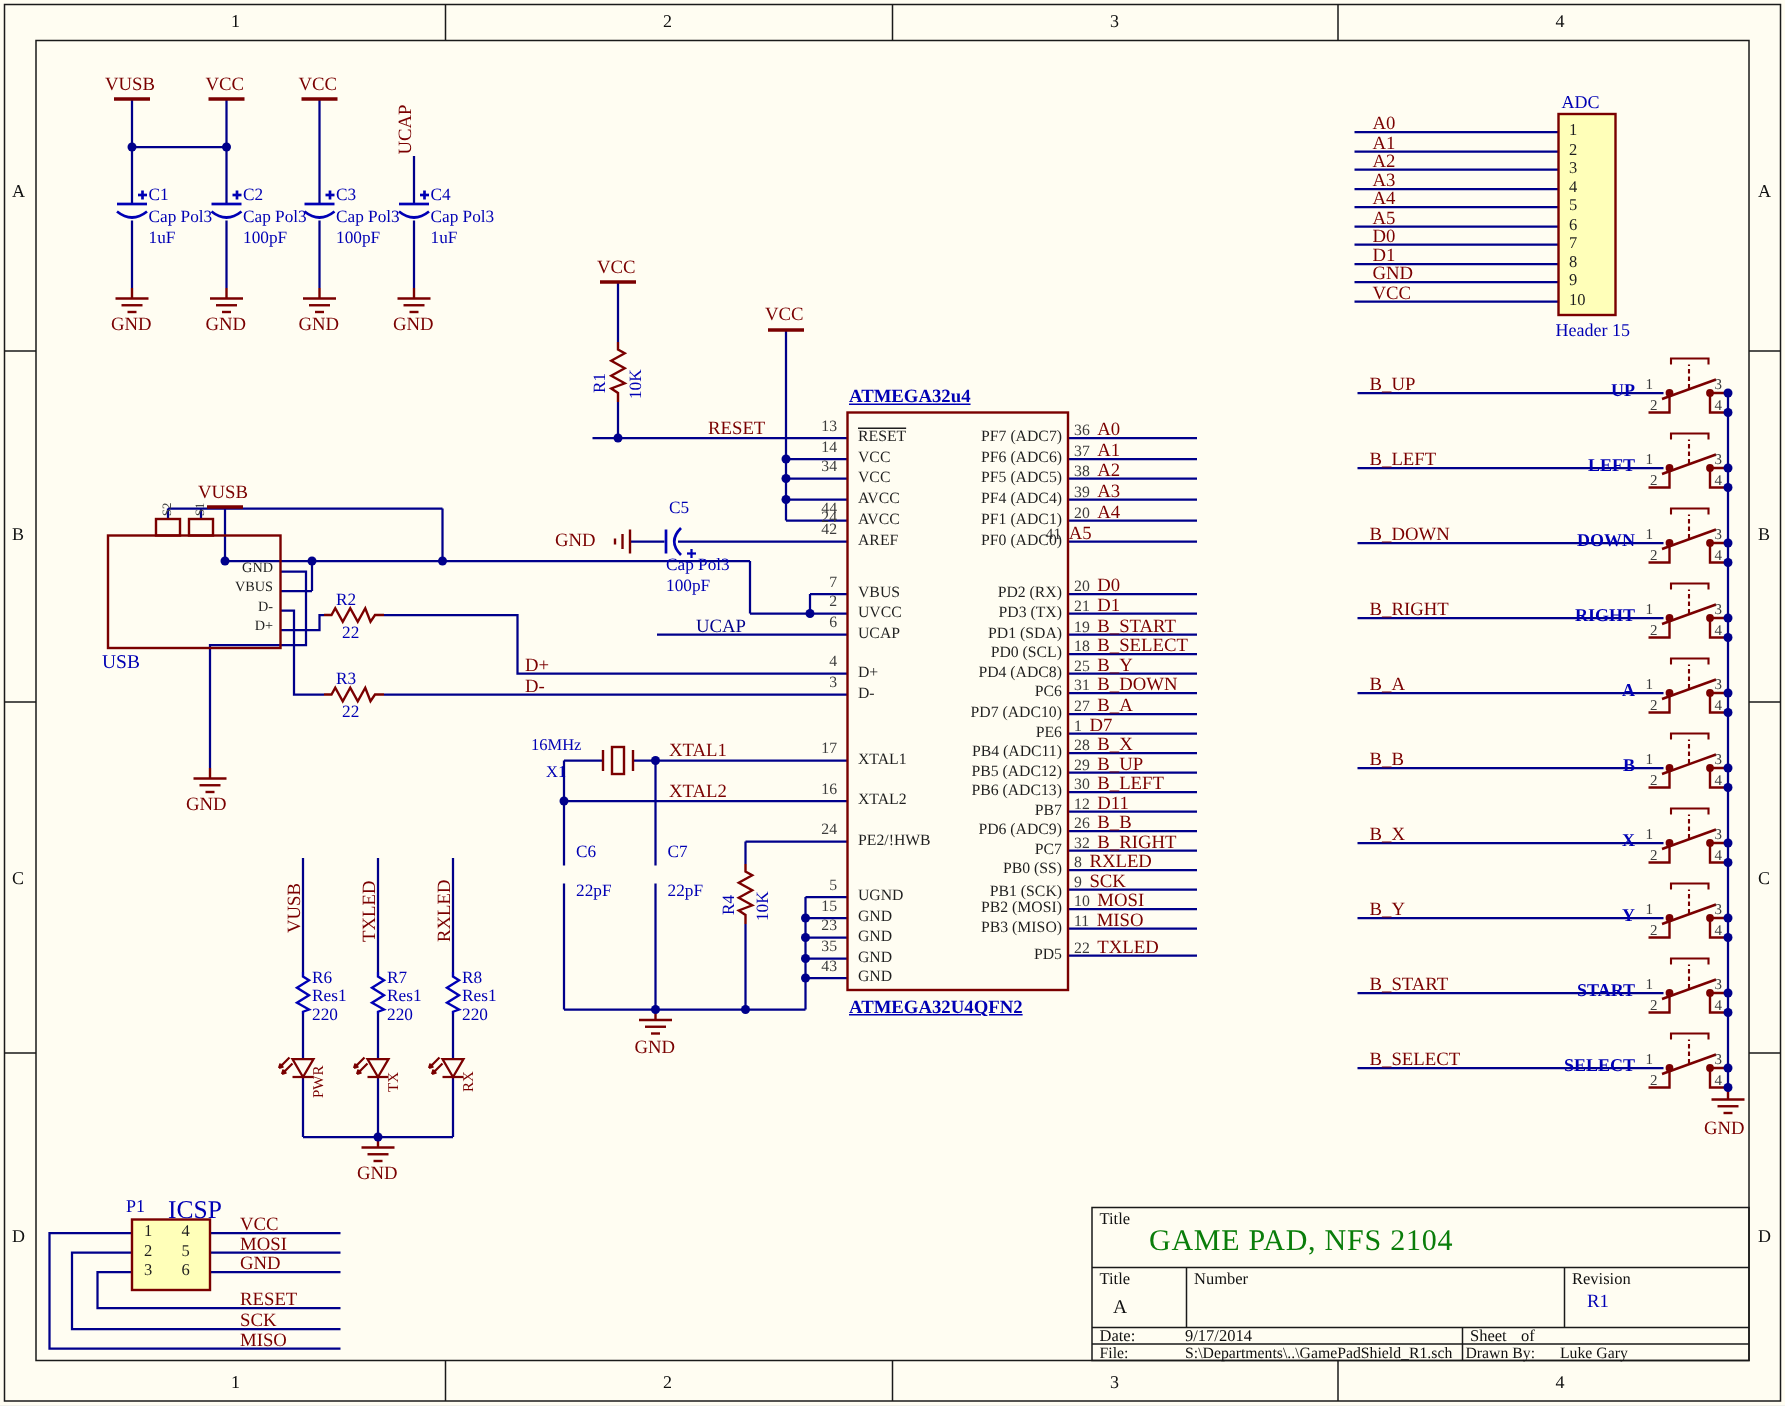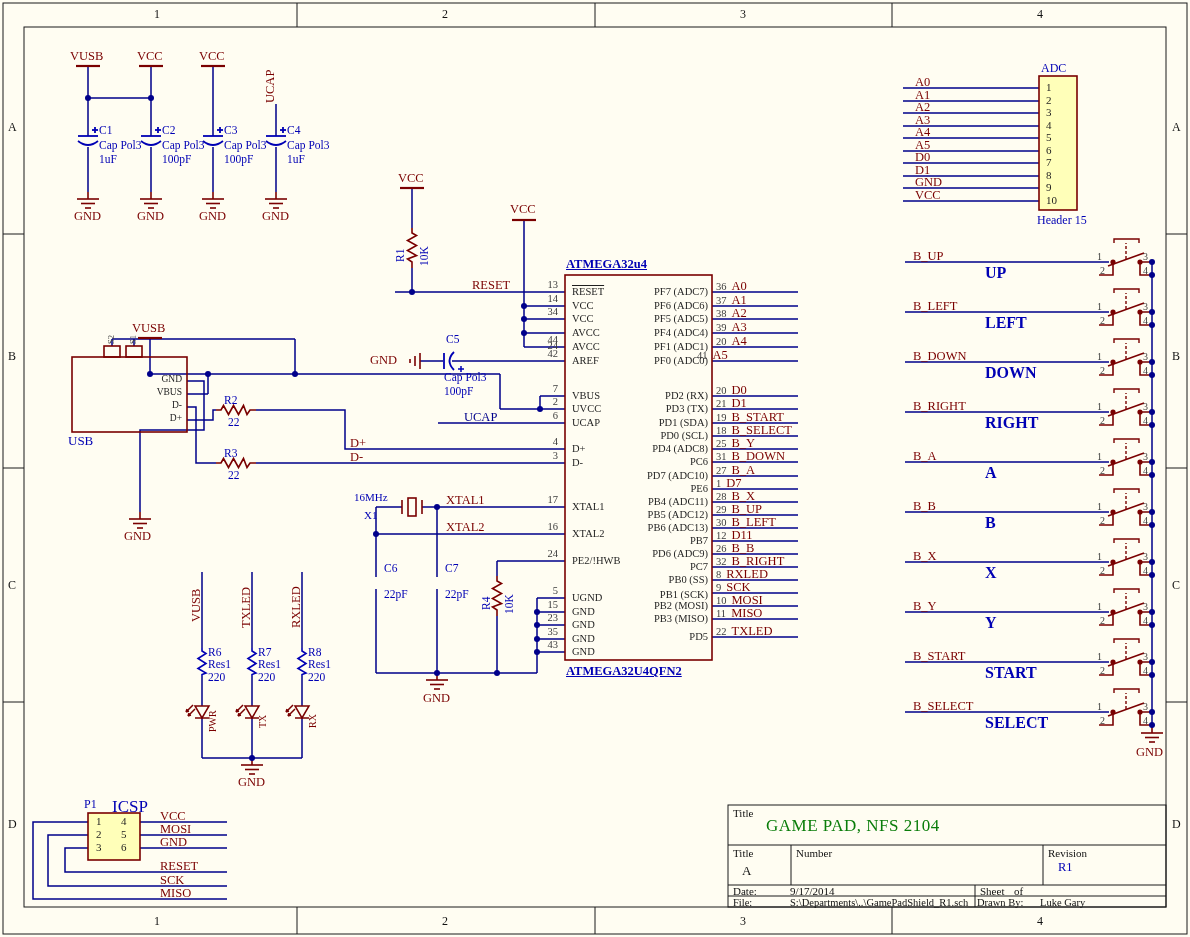--- a/index.html
+++ b/index.html
@@ -10,31 +10,31 @@
   .nb{color:#00008b}
   .bl{color:#0000b4}
   .des{color:#0000b4;font-size:11.5px}
   .nl{color:#7a0000;font-size:12.5px}
   .pn{color:#3c3c3c;font-size:10.5px}
   .pm{color:#1f1f1f;font-size:10.5px}
   .hn{color:#1f1f1f;font-size:11px}
   .z{font-size:12px;color:#111}
   .tb{font-size:11px;color:#111}
   .tbs{font-size:10.5px;color:#111}
-  .gr{font-size:17px;color:#0a7d0a;letter-spacing:.5px}
+  .gr{font-size:20px;color:#0a7d0a;letter-spacing:.5px}
   .bold{font-weight:bold}
   .u{text-decoration:underline}
   .r90{transform:rotate(-90deg);transform-origin:0 0}
   .numl{left:524px;width:34px;text-align:right}
   .pnr{left:594px;width:114px;text-align:right}
   .rp{display:flex;gap:5px;align-items:baseline}
   .usbp{left:128px;width:54px;text-align:right;color:#222;font-size:9.5px}
   .brow{left:0;width:1190px;height:0}
   .bn{position:absolute;left:913px;top:0;color:#7a0000;font-size:12.5px}
-  .bd{position:absolute;left:985px;top:15px;width:105px;text-align:left;font-weight:bold;color:#0000b4;font-size:16px}
+  .bd{position:absolute;left:985px;top:4px;width:105px;text-align:right;font-weight:bold;color:#0000b4;font-size:12px}
   .bp{position:absolute;color:#3c3c3c;font-size:10px}
   .bp1{left:1097px;top:2px}.bp2{left:1100px;top:16px}.bp3{left:1143px;top:2px}.bp4{left:1143px;top:16px}
   .s2{font-size:8.5px;color:#444}
 </style>
 </head>
 <body>
 
 <div id="sheet">
 <svg id="gfx" width="1190" height="937" viewBox="0 0 1190 937">
   <defs>

